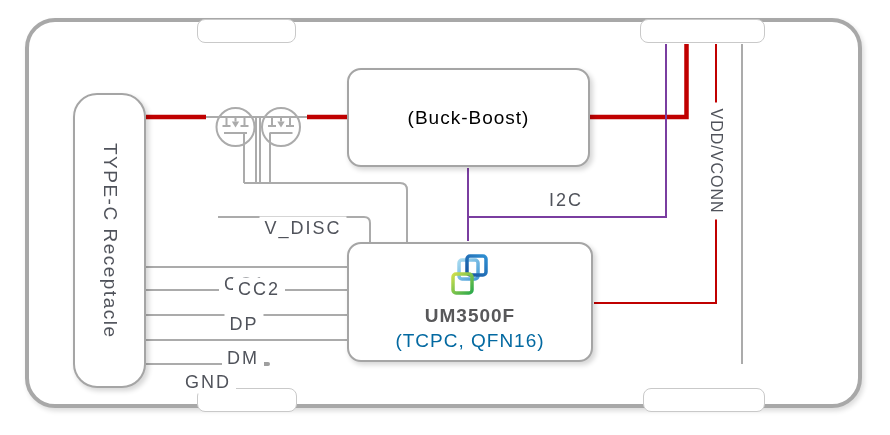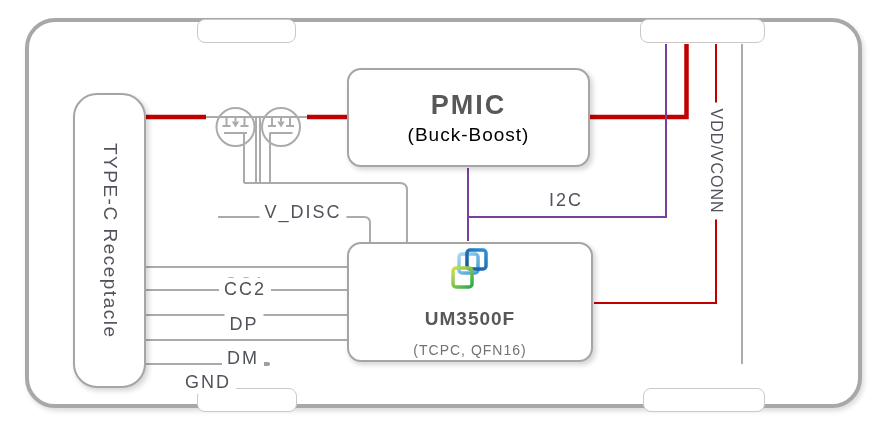--- a/index.html
+++ b/index.html
@@ -35,25 +35,25 @@
   .block{
     position:absolute;background:#fff;border:2px solid var(--boxborder);
     box-sizing:border-box;z-index:4;box-shadow:2.5px 3px 5px rgba(0,0,0,.16);
     display:flex;flex-direction:column;align-items:center;justify-content:center;
   }
   .typec{left:73px;top:93px;width:73px;height:295px;border-radius:24px;}
   .typec .vlabel{
     writing-mode:vertical-rl;font-size:19px;letter-spacing:1.5px;color:var(--text);
   }
   .pmic{left:347px;top:68px;width:243px;height:99px;border-radius:14px;gap:3px;}
-  .um{left:347px;top:242px;width:246px;height:120px;border-radius:14px;gap:12px;}
+  .um{left:347px;top:242px;width:246px;height:120px;border-radius:14px;gap:3px;}
   .title{font-size:27px;font-weight:bold;color:#58585a;letter-spacing:2px;}
   .subtitle{font-size:19px;color:#000000;letter-spacing:1px;}
   .umtitle{font-size:19px;font-weight:bold;color:#58585a;letter-spacing:1px;}
-  .umsub{font-size:14px;color:#737373;letter-spacing:1px;}
+  .umsub{font-size:19px;color:#0369a1;letter-spacing:1px;}
   .logo{margin-bottom:3px;}
   
   .net{
     position:absolute;transform:translate(-50%,-50%);background:#fff;
     padding:1px 5px;font-size:18px;letter-spacing:2px;color:var(--text);
     white-space:nowrap;z-index:6;
   }
   .net.vert{
     writing-mode:vertical-rl;padding:6px 1px;font-size:16px;letter-spacing:1px;
   }
@@ -107,21 +107,20 @@
 
     <path class="p2" d="M468 168 V241"></path>
     <path class="p2" d="M468 217 H666 V44"></path>
   </svg>
 
   <div class="block typec">
     <span class="vlabel">TYPE-C Receptacle</span>
   </div>
 
   <div class="block pmic">
-    <span class="title">PMIC</span>
     <span class="subtitle">(Buck-Boost)</span>
   </div>
 
   <div class="block um">
     <svg class="logo" width="40" height="46" viewBox="0 0 40 46">
       <defs>
         <linearGradient id="glb" x1="0" y1="0" x2="1" y2="1">
           <stop offset="0" stop-color="#9ed6ee"></stop>
             <stop offset="1" stop-color="#2f8fd2"></stop>
         </linearGradient>
@@ -135,22 +134,22 @@
         </linearGradient>
       </defs>
       <rect x="9" y="7" width="19" height="19" rx="3" fill="none" stroke="url(#glb)" stroke-width="3.5" stroke-opacity="0.9"></rect>
       <rect x="17" y="3" width="19" height="19" rx="3" fill="none" stroke="url(#gdb)" stroke-width="3.5"></rect>
       <rect x="3" y="21" width="19" height="19" rx="3" fill="none" stroke="url(#ggr)" stroke-width="3.5"></rect>
     </svg>
     <span class="umtitle">UM3500F</span>
     <span class="umsub">(TCPC, QFN16)</span>
   </div>
 
-  <span class="net" style="left:303px;top:212px">V_DISC</span>
+  <span class="net" style="left:303px;top:228px">V_DISC</span>
   <span class="net" style="left:245px;top:284px">CC1</span>
-  <span class="net" style="left:245px;top:289px">CC2</span>
+  <span class="net" style="left:259px;top:289px">CC2</span>
   <span class="net" style="left:244px;top:324px">DP</span>
   <span class="net" style="left:243px;top:358px">DM</span>
   <span class="net" style="left:208px;top:382px">GND</span>
   <span class="net" style="left:566px;top:200px">I2C</span>
   <span class="net vert" style="left:716px;top:161px">VDD/VCONN</span>
 
 </div>
 
 </body></html>

